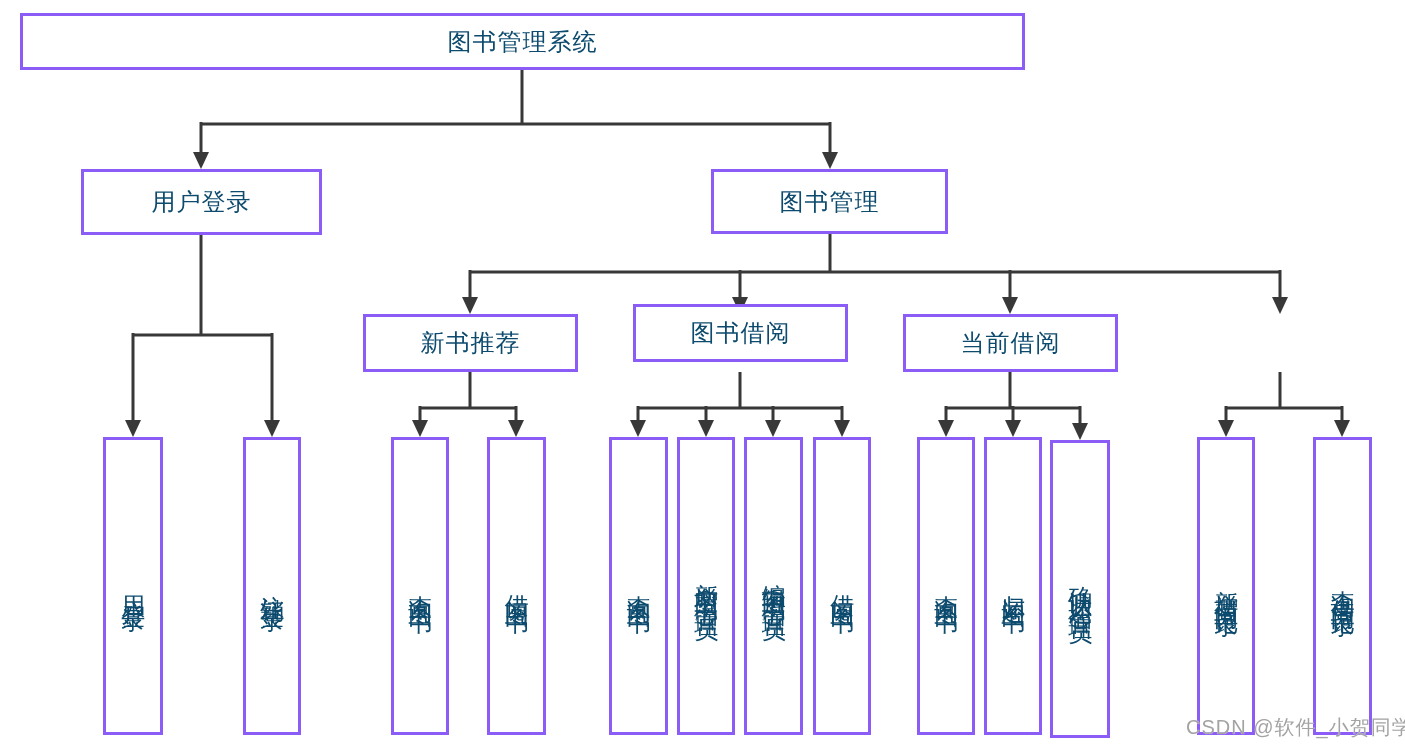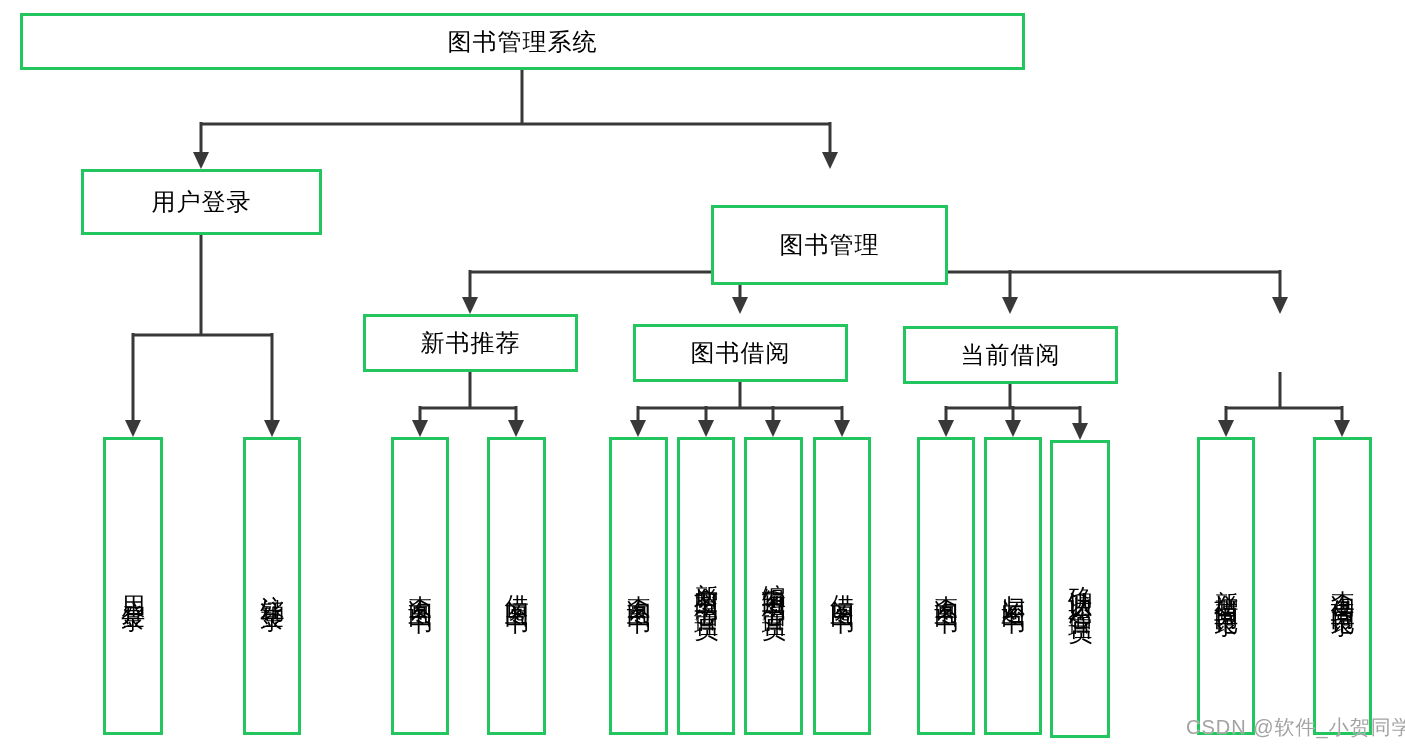--- a/index.html
+++ b/index.html
@@ -7,26 +7,26 @@
     position:relative;
     width:1405px;height:747px;
     background:#ffffff;
     font-family:"Liberation Sans","DejaVu Sans",sans-serif;
     overflow:hidden;
   }
   #connectors{position:absolute;left:0;top:0;}
   .node{
     position:absolute;
     box-sizing:border-box;
-    border:3px solid #22c55e;
+    border:3px solid #8b5cf6;
     background:#ffffff;
     display:flex;
     align-items:center;
     justify-content:center;
-    color:#000000;
+    color:#0c4a6e;
   }
   .h-label{font-size:24px;letter-spacing:1px;white-space:nowrap;}
   .v-node span{
     writing-mode:vertical-rl;
     text-orientation:mixed;
     font-size:24px;
     letter-spacing:5px;
     line-height:1.1;
     white-space:nowrap;
   }
@@ -109,31 +109,31 @@
     </g>
   </svg>
 
   <div class="node" style="left:20px;top:13px;width:1005px;height:57px;">
     <span class="h-label">图书管理系统</span>
   </div>
 
   <div class="node" style="left:81px;top:169px;width:241px;height:66px;">
     <span class="h-label">用户登录</span>
   </div>
-  <div class="node" style="left:711px;top:169px;width:237px;height:80px;margin-top:36px;">
+  <div class="node" style="left:711px;top:169px;width:237px;height:65px;">
     <span class="h-label">图书管理</span>
   </div>
 
   <div class="node" style="left:363px;top:314px;width:215px;height:58px;align-items:center;">
     <span class="h-label">新书推荐</span>
   </div>
-  <div class="node" style="left:633px;top:324px;width:215px;height:58px;">
+  <div class="node" style="left:633px;top:304px;width:215px;height:58px;">
     <span class="h-label">图书借阅</span>
   </div>
-  <div class="node" style="left:903px;top:326px;width:215px;height:58px;">
+  <div class="node" style="left:903px;top:314px;width:215px;height:58px;">
     <span class="h-label">当前借阅</span>
   </div>
 
   <div class="node v-node" style="left:103px;top:437px;width:60px;height:298px;">
     <span>用户登录</span>
   </div>
   <div class="node v-node" style="left:243px;top:437px;width:58px;height:298px;">
     <span>注销登录</span>
   </div>
 

